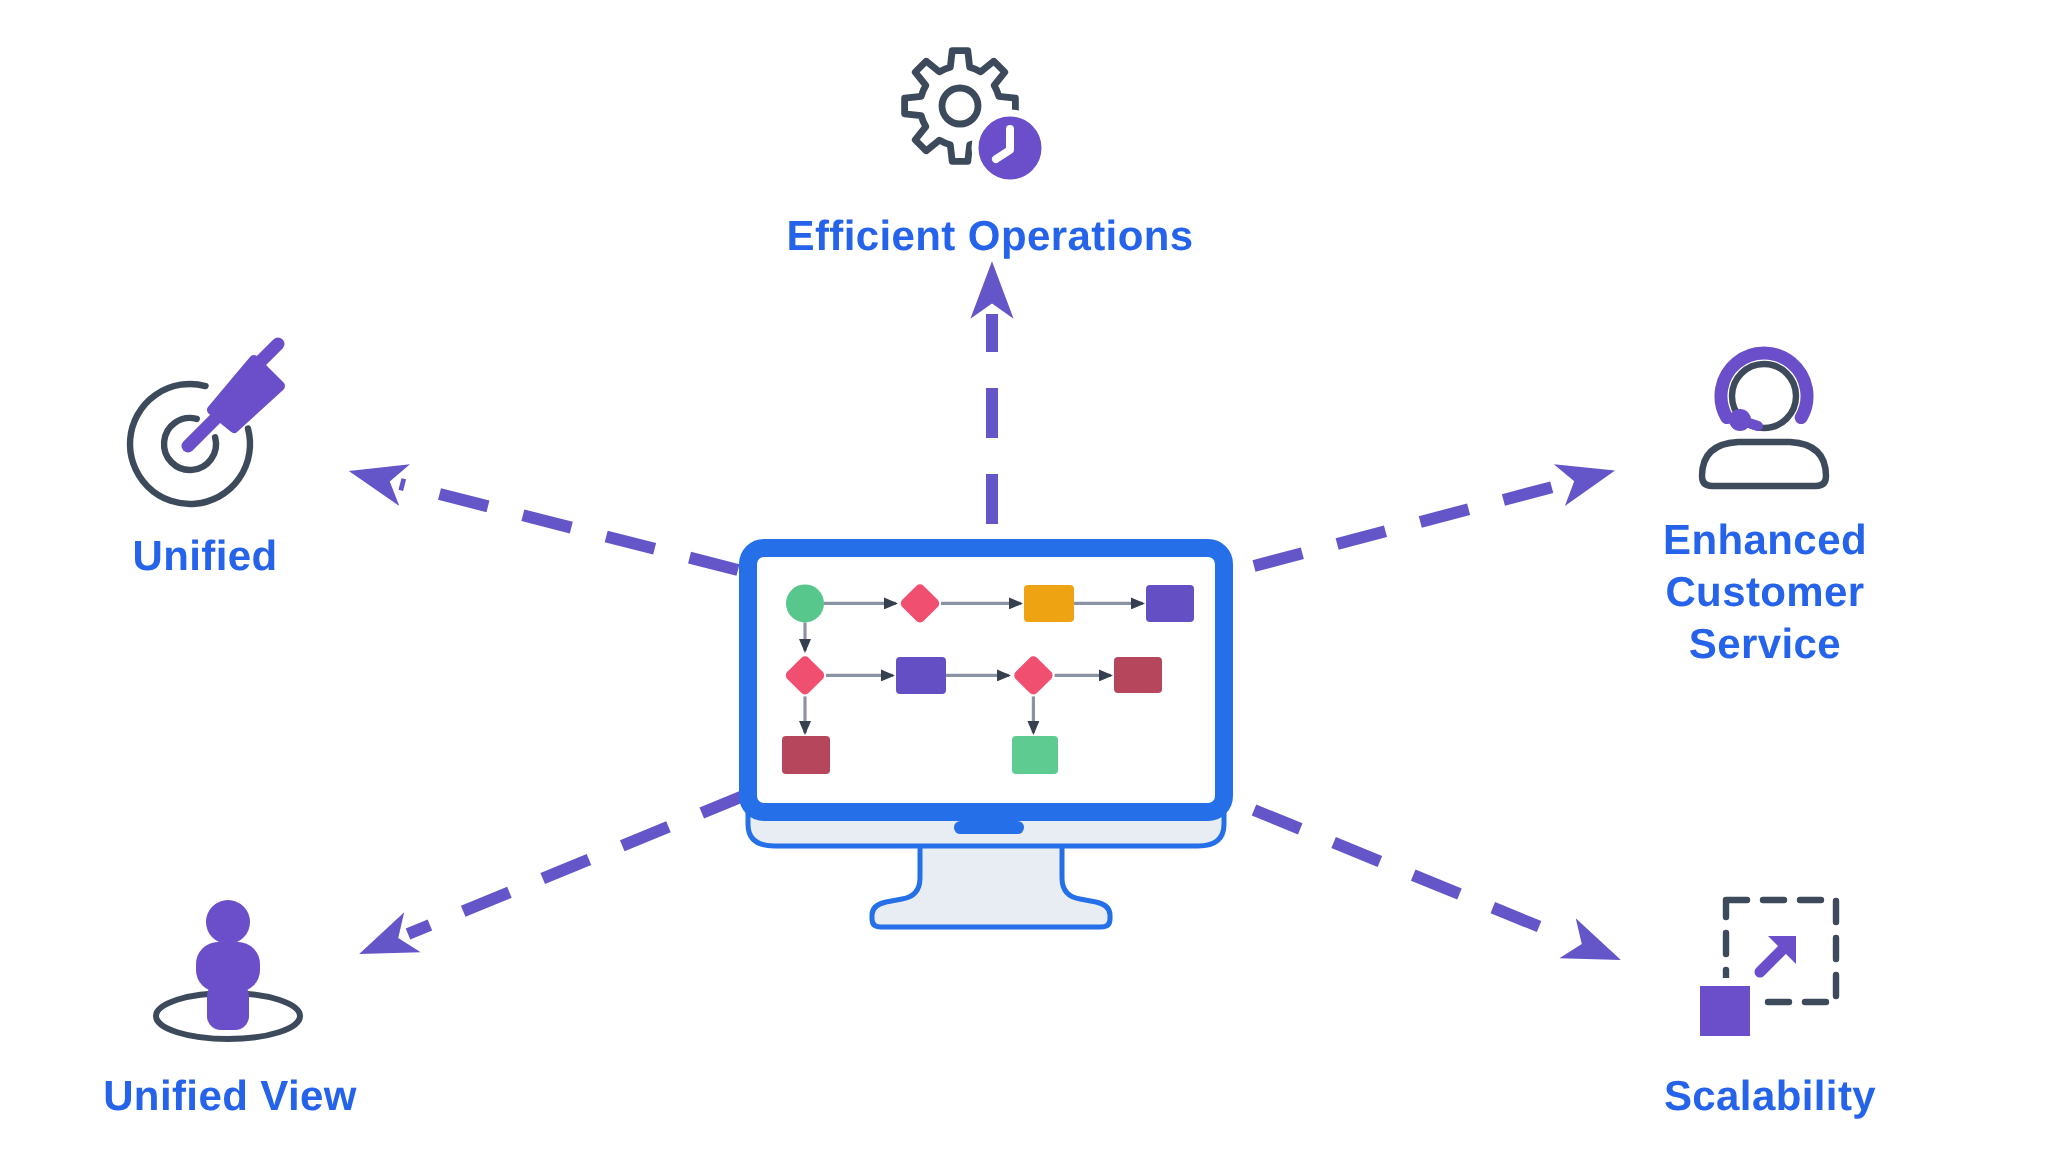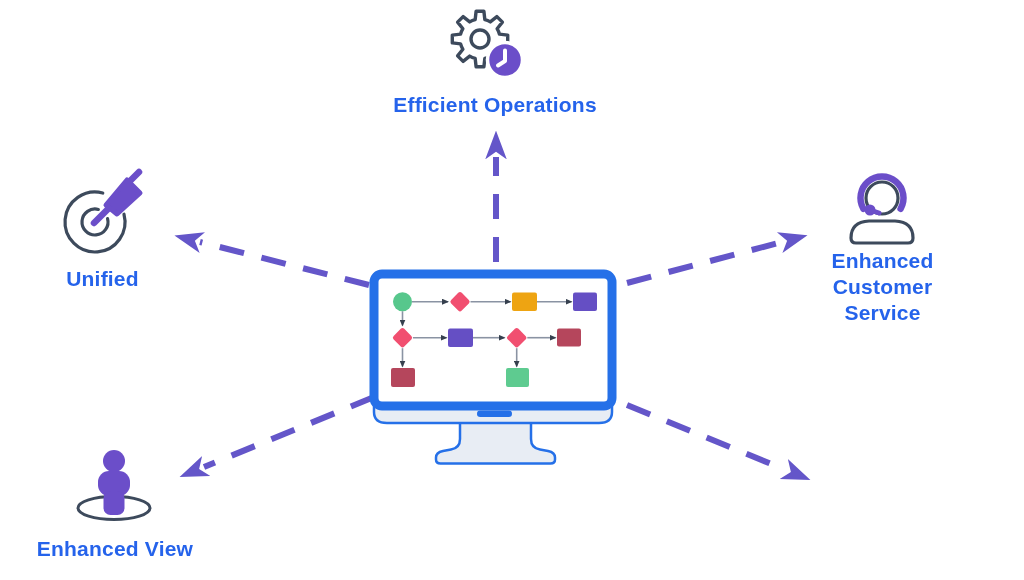--- a/index.html
+++ b/index.html
@@ -4,24 +4,24 @@
 <style>
   html,body{margin:0;padding:0;background:#fff;}
   .canvas{position:relative;width:1024px;height:580px;background:#fff;overflow:hidden;
           font-family:"Liberation Sans",sans-serif;}
   svg{display:block;}
   .overlay{position:absolute;left:0;top:0;}
   .monitor-svg{position:absolute;left:368px;top:268px;}
   .benefit{position:absolute;display:flex;flex-direction:column;align-items:center;}
   .benefit .label{font-size:21px;font-weight:700;color:var(--label-blue);
                   text-align:center;line-height:1.24;letter-spacing:.2px;}
-  .b-top{left:345px;top:4px;width:300px;}
+  .b-top{left:345px;top:18px;width:300px;}
   .b-left{left:10px;top:166px;width:185px;}
   .b-right{left:795px;top:164px;width:175px;}
-  .b-right .label{}
+  .b-right .label{margin-top:10px;}
   .b-bl{left:15px;top:438px;width:200px;}
   .b-bl .label{margin-top:8px;}
   .b-br{left:785px;top:438px;width:200px;}
   .b-br .label{margin-top:6px;}
 
   
   .big-arrow{stroke:var(--arrow-purple);stroke-width:6;fill:none;stroke-dasharray:25 18;}
   .dart-head{fill:var(--arrow-purple);}
 
   
@@ -144,17 +144,26 @@
     <div class="label">Enhanced Customer Service</div>
   </div>
 
   <div class="benefit b-bl">
     <svg width="90" height="90" viewBox="0 0 90 90">
       <ellipse class="navy-line" stroke-width="3" cx="44" cy="70" rx="36" ry="11.5"></ellipse>
       <circle class="purple-fill" cx="44" cy="23" r="11"></circle>
       <rect class="purple-fill" x="28" y="33" width="32" height="25" rx="11"></rect>
       <rect class="purple-fill" x="33.5" y="53" width="21" height="24" rx="7"></rect>
     </svg>
-    <div class="label">Enhanced View</div>
+    <div class="label">Unified View</div>
   </div>
 
+  <div class="benefit b-br">
+    <svg width="90" height="92" viewBox="0 0 90 92">
+      <rect class="navy-line" stroke-width="3.2" stroke-dasharray="10.5 8" stroke-linecap="butt" x="23" y="12" width="55" height="51"></rect>
+      <path class="purple-line" stroke-width="5.5" d="M40,48 L51,37"></path>
+      <path class="purple-fill" d="M44,30 L58,30 L58,44 Z"></path>
+      <rect class="purple-fill" x="8" y="53" width="29" height="29" stroke="#fff" stroke-width="4"></rect>
+    </svg>
+    <div class="label">Scalability</div>
+  </div>
 
 </div>
 
 </body></html>

